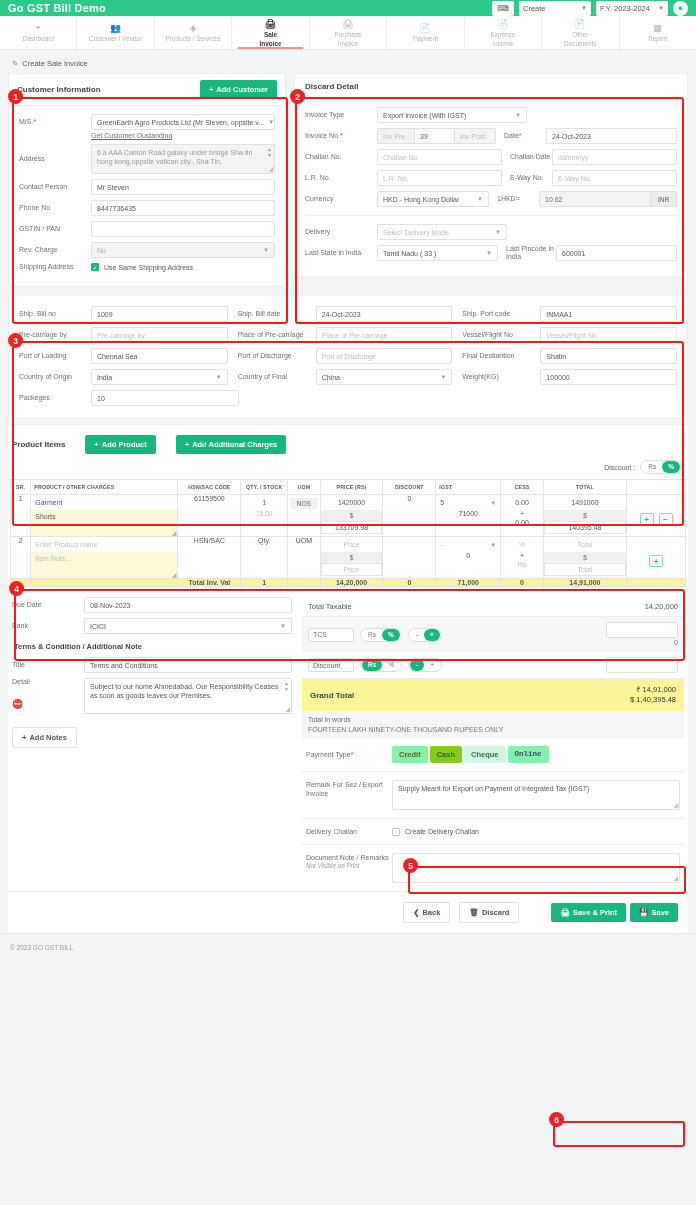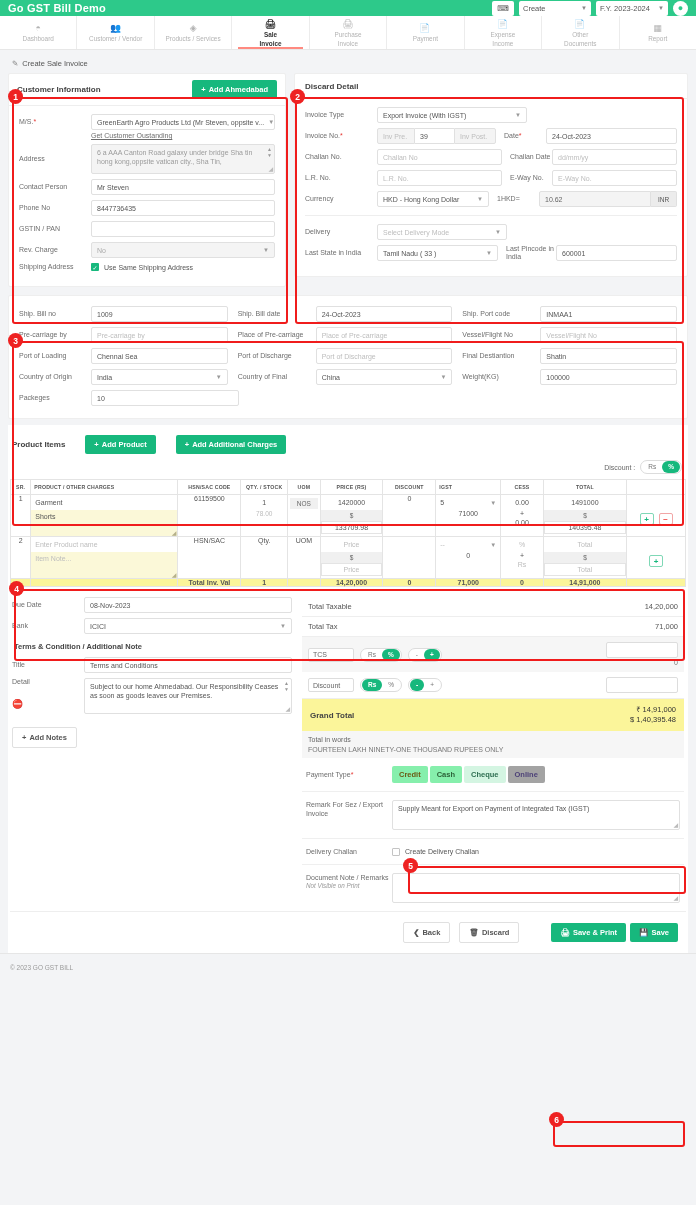--- a/index.html
+++ b/index.html
@@ -161,23 +161,23 @@
                 padding:6px 8px; }
   .grandtotal .l { font-size:8px; font-weight:bold; color:#444; }
   .grandtotal .r { text-align:right; font-size:7.5px; color:#333; line-height:1.35; }
   .words-wrap { background:#f6f6f6; padding:5px 6px; }
   .words-l { font-size:7px; color:#666; }
   .words-v { font-size:7px; color:#777; margin-top:3px; }
 
   .paytype { display:flex; gap:2px; }
   .pt { font-size:7.5px; font-weight:bold; padding:4px 7px; border-radius:2px; }
   .pt.credit { background:#86efac; color:#6b5a14; }
-  .pt.cash   { background:#86efac; color:#2c6138; }
+  .pt.cash   { background:#84cc16; color:#2c6138; }
   .pt.cheque { background:#d4f5e2; color:#2f6f52; }
-  .pt.online { background:#a3a3a3; color:#4b3f77; }
+  .pt.online { background:#86efac; color:#4b3f77;font-family:Liberation Mono, monospace; }
 
   .rrow { display:flex; align-items:flex-start; padding:8px 4px; border-bottom:1px solid #efefef; }
   .rlab { width:86px; flex:0 0 86px; font-size:7px; color:#6d6d6d; line-height:1.3; }
   .rlab em { font-style:italic; font-size:6.3px; color:#999; display:block; }
 
   .footbar { display:flex; align-items:center; padding:10px 8px; background:#fff; border-top:1px solid #eee; }
   .btn-ghost { border:1px solid #e0e0e0; background:#fff; border-radius:2px; font-size:7.5px; color:#555;
                padding:5px 9px; display:inline-flex; align-items:center; gap:3px; margin-right:5px; font-weight:bold; }
   .addnotes { border:1px solid #e0e0e0; background:#fff; border-radius:2px; font-size:7.5px; color:#555;
               padding:5px 9px; display:inline-flex; align-items:center; gap:3px; font-weight:bold; }
@@ -254,21 +254,21 @@
     <span>Create Sale Invoice</span>
   </div>
 
   <div class="cols">
 
     <div class="col-l card">
       <div style="display:flex;align-items:center;padding:6px 8px 6px 8px;border-bottom:1px solid #eee;">
         <div class="card-title" style="padding:0;border:none;flex:1;">Customer Information</div>
         <button class="btn-green">
           <span>+</span>
-          <span>Add Ahmedabad</span>
+          <span>Add Customer</span>
         </button>
       </div>
       <div class="card-body">
         <div class="frow">
           <div class="flabel"><span>M/S.</span><span class="req">*</span></div>
           <div class="ctl sel">
             <span>GreenEarth Agro Products Ltd (Mr Steven, oppsite v...</span>
             <span class="caret">▼</span>
           </div>
         </div>
@@ -685,24 +685,20 @@
             <span>Add Notes</span>
           </button>
         </div>
       </div>
 
       <div class="bot-r">
         <div class="tot-line">
           <span>Total Taxable</span>
           <span class="v">14,20,000</span>
         </div>
-        <div class="tot-line">
-          <span>Total Tax</span>
-          <span class="v">71,000</span>
-        </div>
 
         <div class="grey-block">
           <span class="mini-input">
               <span>TCS</span>
             </span>
           <span class="toggle">
             <span>Rs</span>
             <span class="on">%</span>
           </span>
           <span class="toggle">

